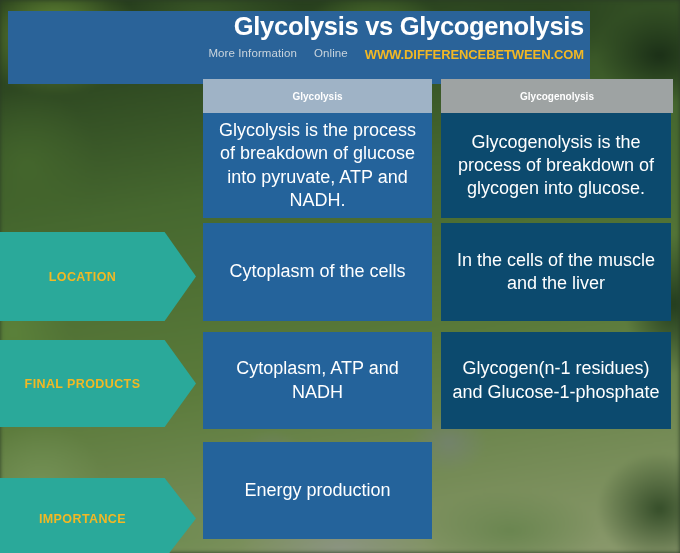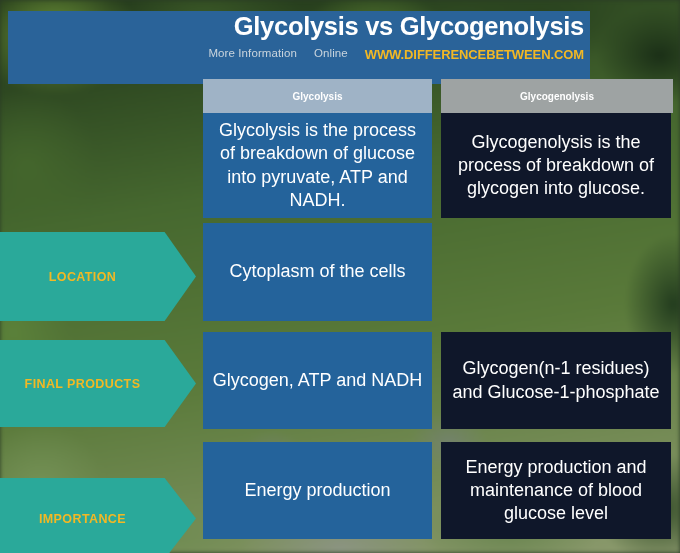--- a/index.html
+++ b/index.html
@@ -130,21 +130,21 @@
     display: flex;
     align-items: center;
     justify-content: center;
     text-align: center;
     color: #ffffff;
     font-size: 18px;
     line-height: 1.28;
     padding: 2px 8px;
   }
   .cell-left  { left: 203px; width: 229px; background: #24639b; }
-  .cell-right { left: 441px; width: 230px; background: #0f172a; }
+  .cell-right { left: 441px; width: 230px; background: #0c4a6e; }
 
   
   #arrow-1     { top: 118px;  height:  96px; }
   #cell-1-left { top: 113px;  height: 105px; }
   #cell-1-right{ top: 113px;  height: 105px; }
   
   #arrow-2     { top: 232px;  height:  89px; }
   #cell-2-left { top: 223px;  height:  98px; }
   #cell-2-right{ top: 223px;  height:  98px; }
   
@@ -177,26 +177,26 @@
 
   <div id="col-head-right" class="col-head">Glycogenolysis</div>
 
   <div id="cell-1-left" class="cell cell-left">Glycolysis is the process of breakdown of glucose into pyruvate, ATP and NADH.</div>
   <div id="cell-1-right" class="cell cell-right">Glycogenolysis is the process of breakdown of glycogen into glucose.</div>
 
   <div id="arrow-2" class="label-arrow">
     <span>LOCATION</span>
   </div>
   <div id="cell-2-left" class="cell cell-left">Cytoplasm of the cells</div>
+  <div id="cell-2-right" class="cell cell-right">In the cells of the muscle and the liver</div>
 
   <div id="arrow-3" class="label-arrow">
     <span>FINAL PRODUCTS</span>
   </div>
-  <div id="cell-3-left" class="cell cell-left">Glycogen, ATP and NADH</div>
+  <div id="cell-3-left" class="cell cell-left">Cytoplasm, ATP and NADH</div>
   <div id="cell-3-right" class="cell cell-right">Glycogen(n-1 residues) and Glucose-1-phosphate</div>
 
   <div id="arrow-4" class="label-arrow">
     <span>IMPORTANCE</span>
   </div>
   <div id="cell-4-left" class="cell cell-left">Energy production</div>
-  <div id="cell-4-right" class="cell cell-right">Energy production and maintenance of blood glucose level</div>
 
 </div>
 
 </body></html>

